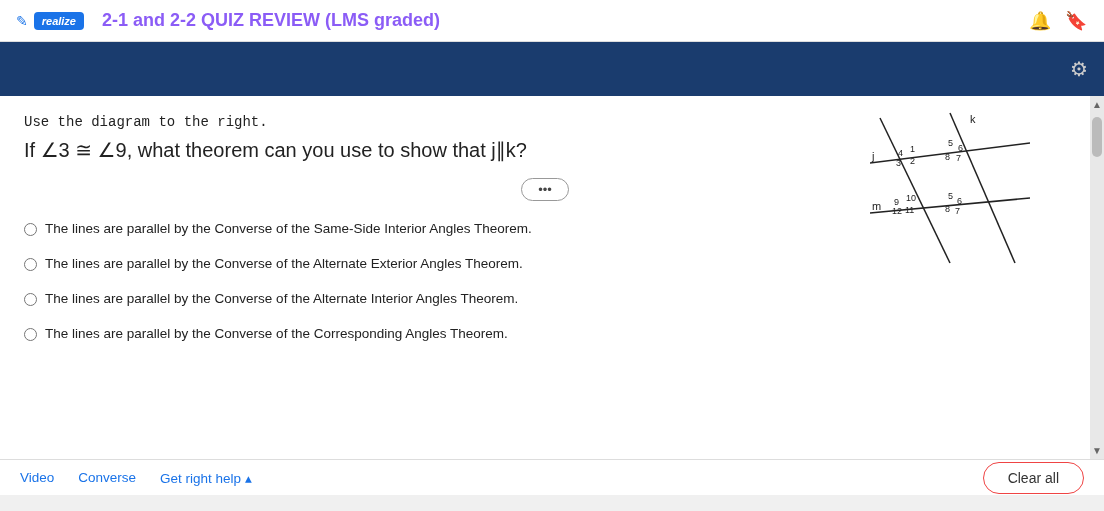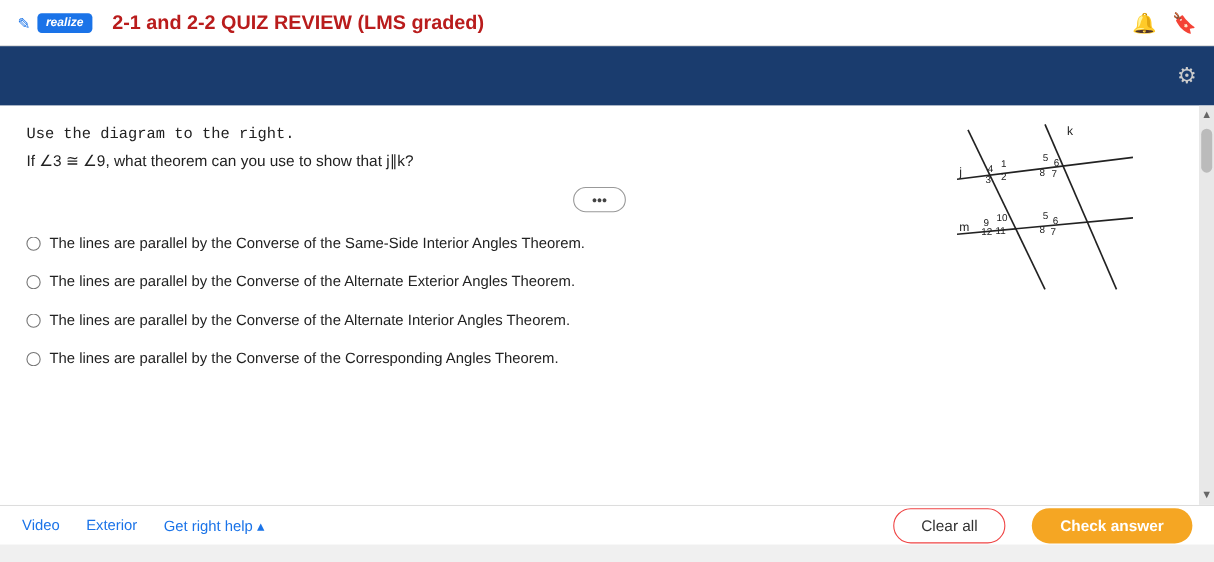--- a/index.html
+++ b/index.html
@@ -25,21 +25,21 @@
       color: #fff;
       font-size: 11px;
       font-weight: bold;
       padding: 3px 8px;
       border-radius: 4px;
       font-style: italic;
     }
     .header-title {
       font-size: 18px;
       font-weight: bold;
-      color: #b91c1c;
+      color: #8b5cf6;
       flex: 1;
     }
     .header-icons {
       display: flex;
       gap: 14px;
       align-items: center;
     }
     .header-icon {
       font-size: 18px;
       color: #444;
@@ -80,21 +80,21 @@
       position: relative;
     }
 
     .question-prompt {
       font-size: 14px;
       color: #222;
       margin-bottom: 8px;
       font-family: Liberation Mono, monospace;
     }
     .question-text {
-      font-size: 14px;
+      font-size: 20px;
       color: #222;
       margin-bottom: 16px;
     }
     .diagram-area {
       position: absolute;
       right: 60px;
       top: 12px;
       width: 160px;
       height: 160px;
     }
@@ -290,18 +290,17 @@
 
   <div class="scrollbar">
     <span class="scroll-arrow">▲</span>
     <div class="scrollbar-thumb"></div>
     <span class="scroll-arrow" style="margin-top:auto;">▼</span>
   </div>
 </div>
 
 <div class="bottom-bar">
   <a class="bottom-link">Video</a>
-  <a class="bottom-link">Exterior</a>
+  <a class="bottom-link">Converse</a>
   <a class="bottom-link">Get right help ▴</a>
   <div class="bottom-spacer"></div>
   <button class="btn-clear">Clear all</button>
-  <button class="btn-check">Check answer</button>
 </div>
 
 </body></html>

